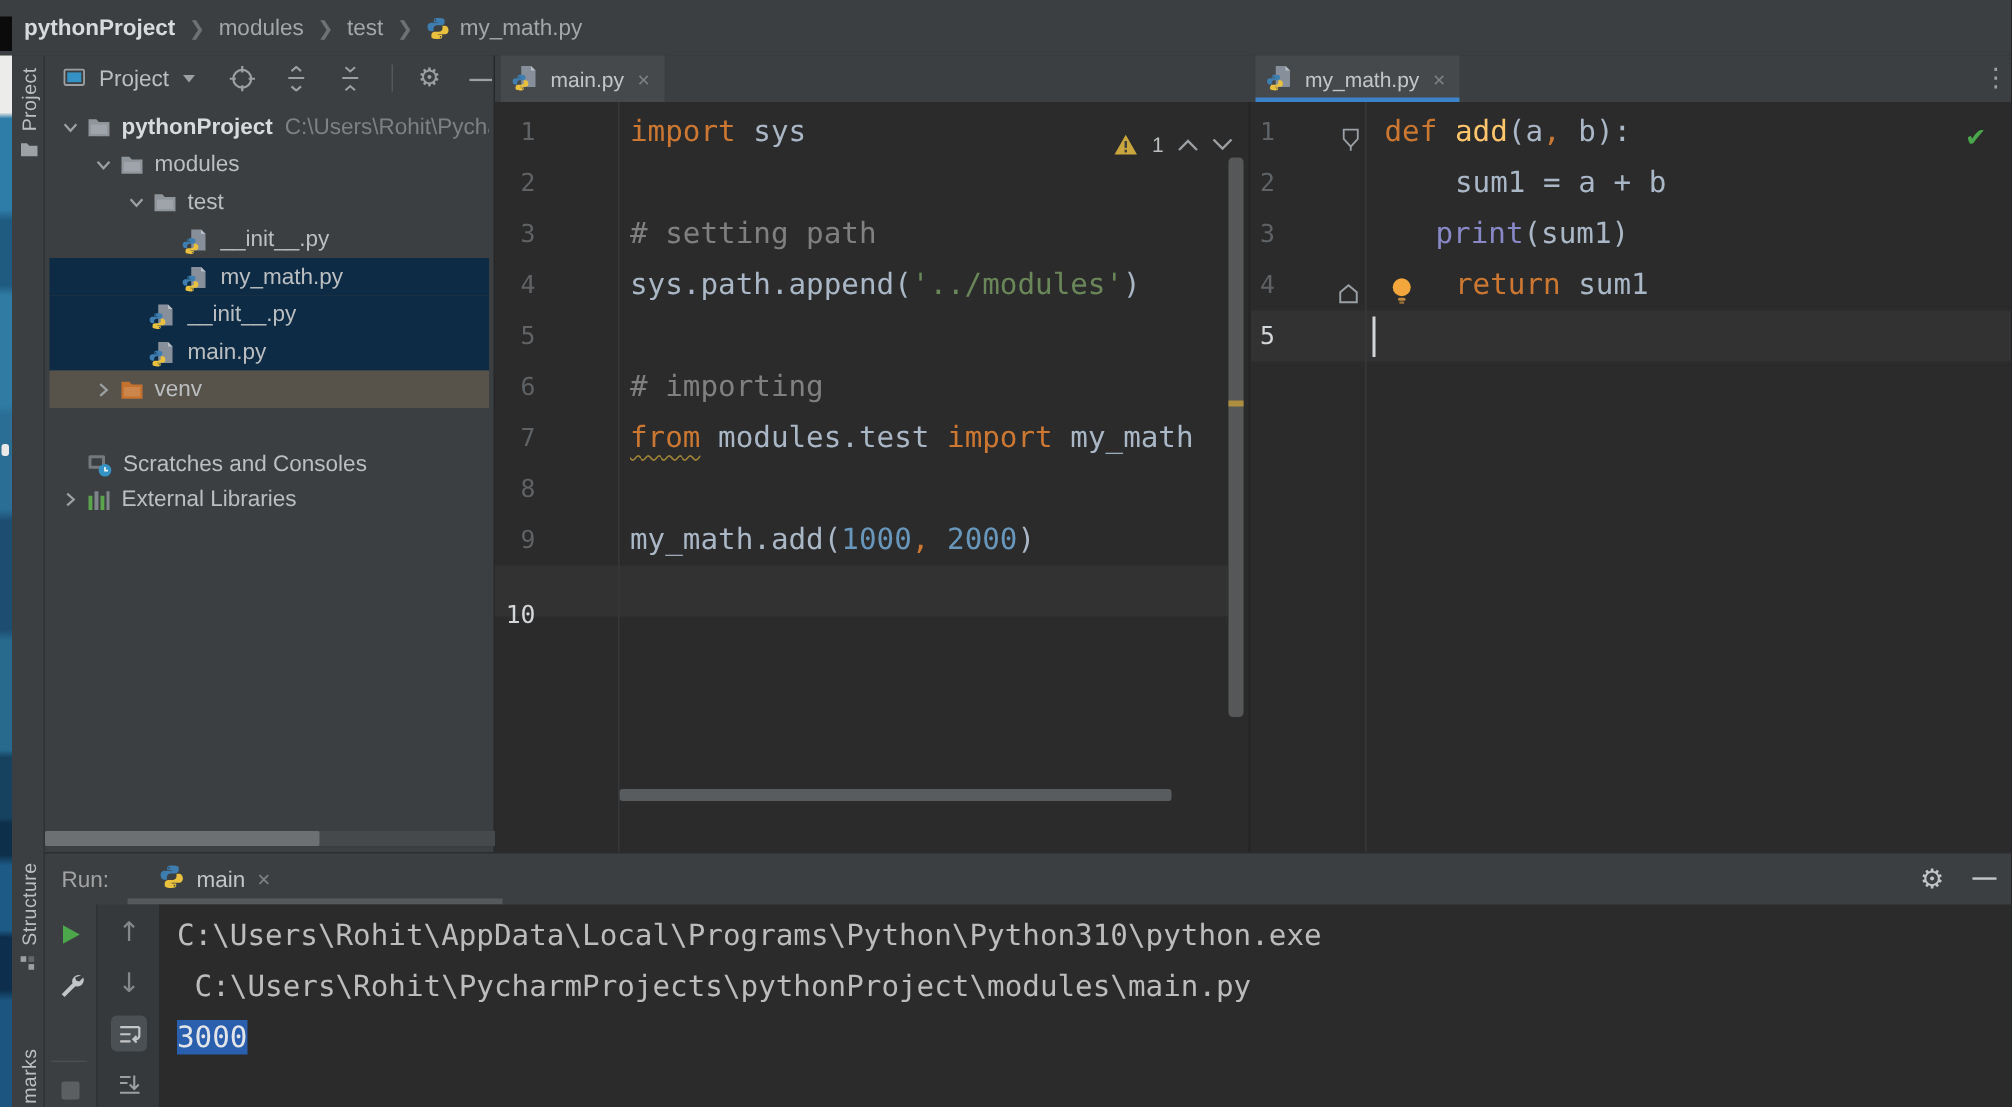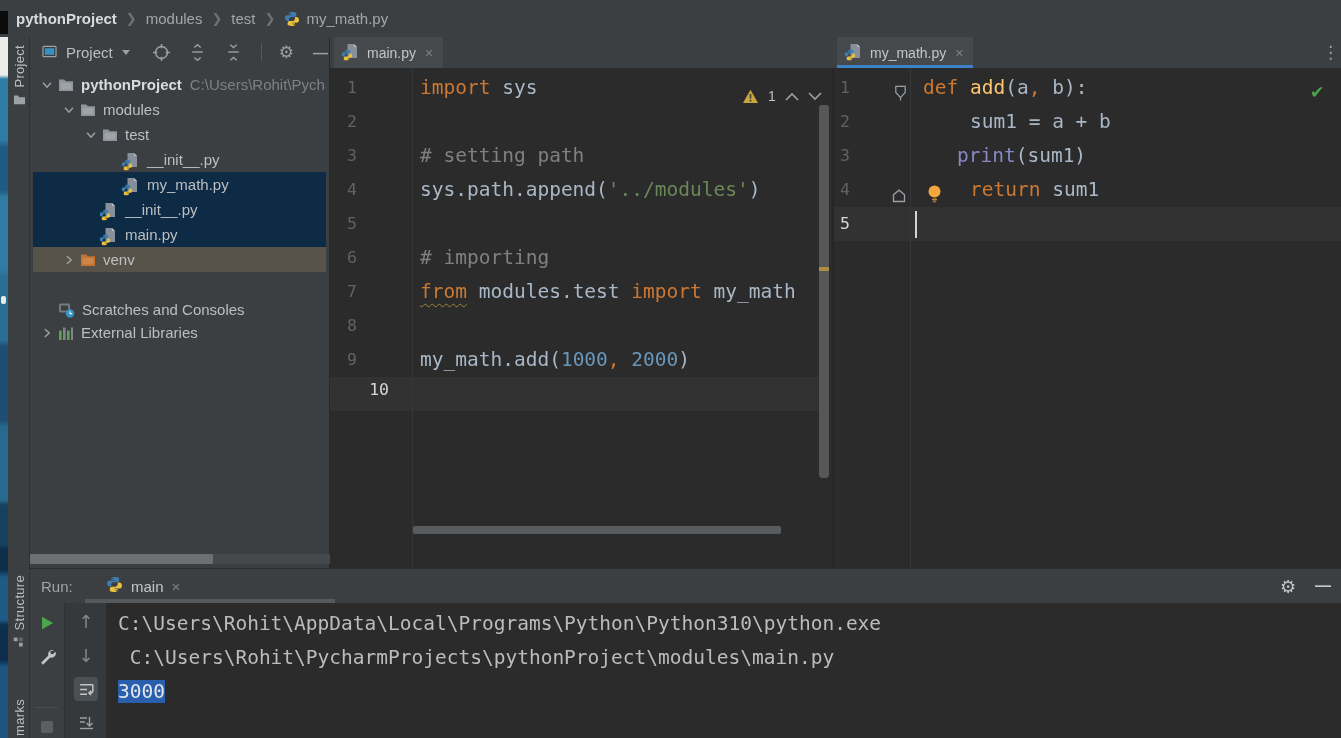--- a/index.html
+++ b/index.html
@@ -374,21 +374,21 @@
       <div class="code-line" style="left:90px;top:139px;"></div>
       <div class="gutter-num " style="left:0px;top:173px;width:27px;">6</div>
       <div class="code-line" style="left:90px;top:173px;"><span class="tok-com"># importing</span></div>
       <div class="gutter-num " style="left:0px;top:207px;width:27px;">7</div>
       <div class="code-line" style="left:90px;top:207px;"><span class="tok-kw squiggle">from</span><span class=""> modules.test </span><span class="tok-kw">import</span><span class=""> my_math</span></div>
       <div class="gutter-num " style="left:0px;top:241px;width:27px;">8</div>
       <div class="code-line" style="left:90px;top:241px;"></div>
       <div class="gutter-num " style="left:0px;top:275px;width:27px;">9</div>
       <div class="code-line" style="left:90px;top:275px;"><span class="">my_math.add(</span><span class="tok-num">1000</span><span class="tok-kw">,</span><span class=""> </span><span class="tok-num">2000</span><span class="">)</span></div>
       <div class="cur-line" style="top:309px;width:489px;"></div>
-      <div class="gutter-num cur" style="left:0px;top:305px;width:27px;margin-left:32px;">10</div>
+      <div class="gutter-num cur" style="left:0px;top:325px;width:27px;">10</div>
       <div class="code-line" style="left:90px;top:309px;"></div>
     <div class="gutter-sep" style="left:82px;"></div>
     <div class="inspect" style="left:412px;top:11px;">
       <svg width="17" height="15" viewBox="0 0 16 15">
         <path d="M8 .8l7.5 13.2H.5z" fill="#C9A63E"></path>
           <rect x="7.2" y="5" width="1.6" height="4.6" fill="#3c3f41"></rect>
           <rect x="7.2" y="10.8" width="1.6" height="1.8" fill="#3c3f41"></rect>
       </svg>
       <span>1</span>
       <svg width="14" height="9" viewBox="0 0 14 9">

